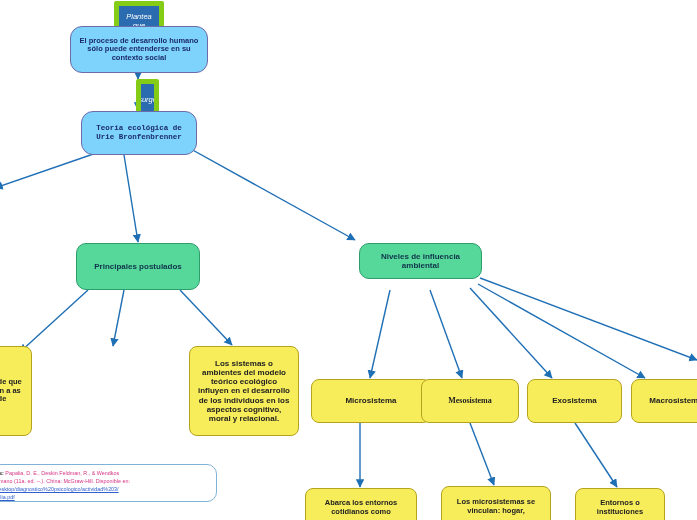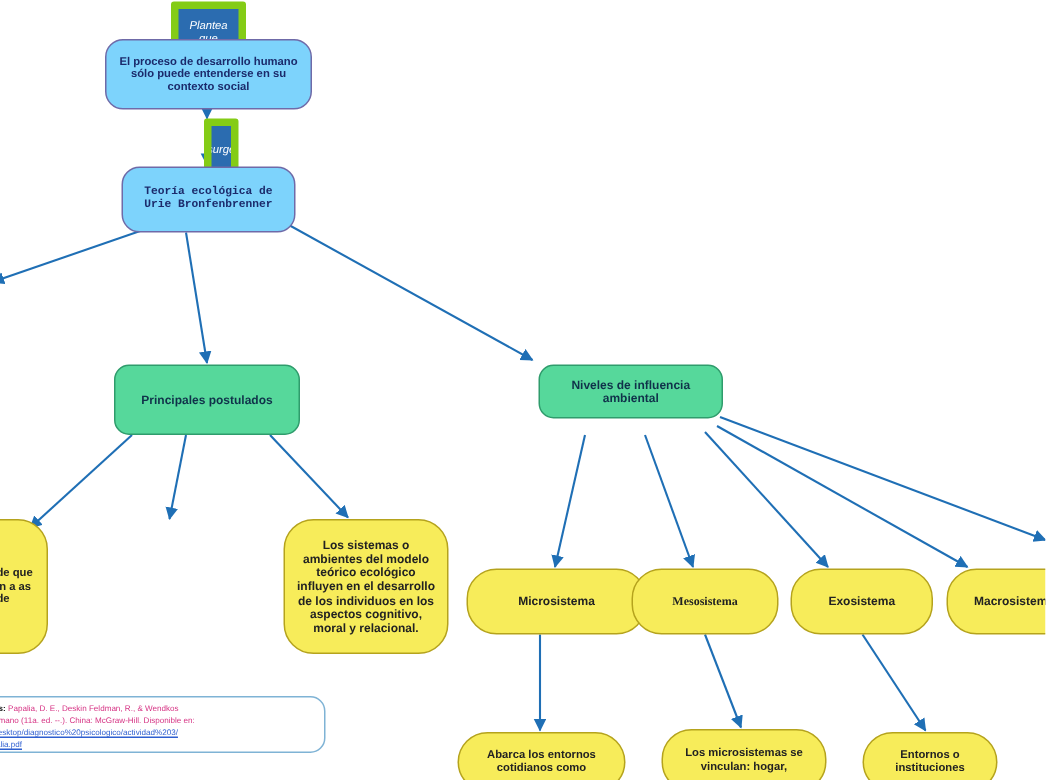--- a/index.html
+++ b/index.html
@@ -61,21 +61,21 @@
     border: 1px solid #2f9c6c;
     border-radius: 10px;
     color: #10324a;
     font-size: 8px;
     padding: 4px 6px;
   }
   
   .yellow {
     background: #f7ec5a;
     border: 1px solid #b5a31d;
-    border-radius: 20px;
+    border-radius: 8px;
     color: #222222;
     font-size: 8px;
     padding: 4px 5px;
   }
   .yellow.small {
     font-size: 7.5px;
   }
   
   .biblio {
     position: absolute;

